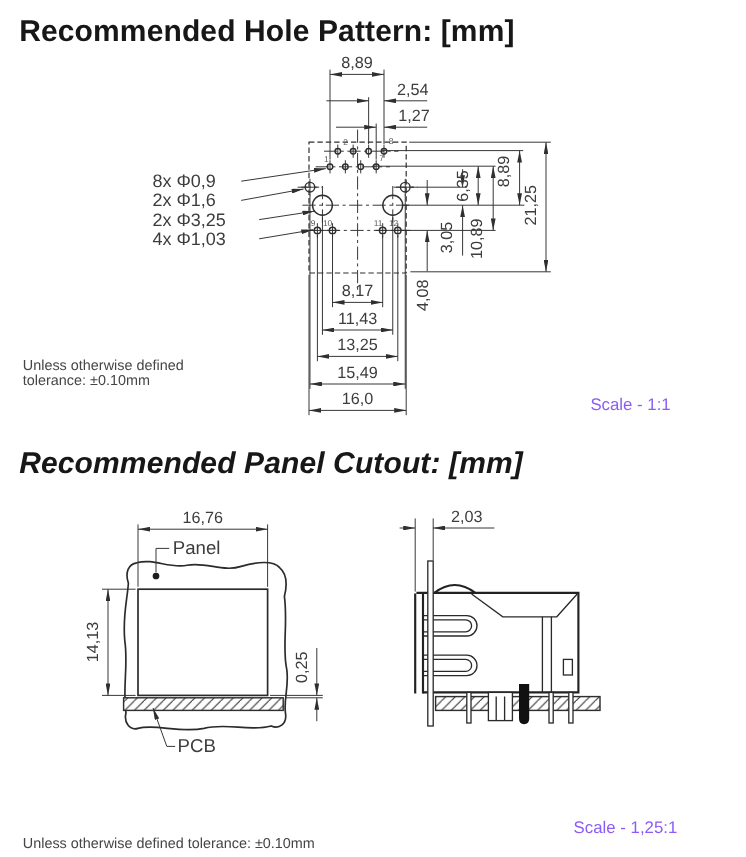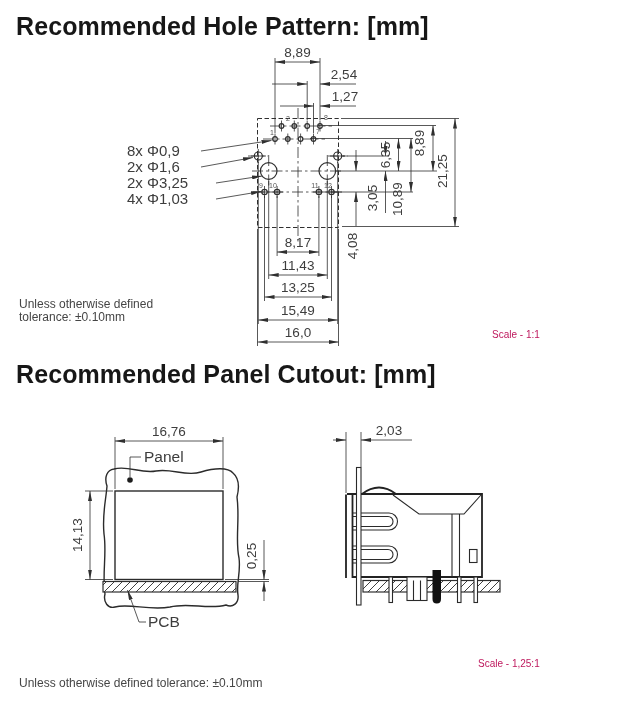--- a/index.html
+++ b/index.html
@@ -5,32 +5,32 @@
   html,body{margin:0;padding:0;}
   body{
     width:622px;height:714px;position:relative;background:#ffffff;
     font-family:"Liberation Sans", sans-serif;overflow:hidden;
   }
   .heading{
     position:absolute;left:16px;
     font-size:25px;font-weight:bold;color:#171717;letter-spacing:0.1px;
   }
   #title1{top:12px;}
-  #title2{top:360px;}
+  #title2{top:372px;font-style:italic;}
   .note{
     position:absolute;left:19px;font-size:12px;color:#454545;font-weight:400;
   }
   #tol1a{top:297px;}
   #tol1b{top:310px;}
-  #tol2{top:676px;text-align:center;}
+  #tol2{top:696px;text-align:center;}
   .scale{
-    position:absolute;font-size:10px;color:#be185d;
+    position:absolute;font-size:14px;color:#8b5cf6;
   }
   #scale1{left:492px;top:329px;}
-  #scale2{left:478px;top:658px;text-align:right;}
+  #scale2{left:478px;top:681px;text-align:right;}
   svg{position:absolute;left:0;top:0;}
   svg text{
     font-family:"Liberation Sans", sans-serif;
     fill:#3d3d3d;
   }
   .dim{font-size:13.5px;}
   .callout{font-size:15px;}
   .pin-num{font-size:7px;fill:#555;}
   .lbl{font-size:15.5px;}
   .thin{stroke:#2f2f2f;stroke-width:0.8;fill:none;}

